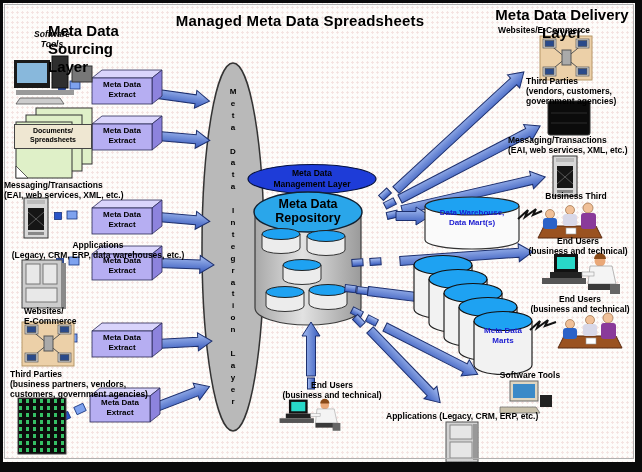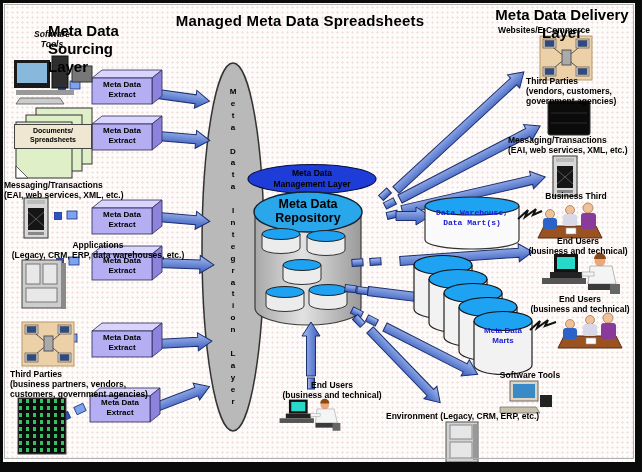--- a/index.html
+++ b/index.html
@@ -362,20 +362,22 @@
 <div class="lbl layer-title center" style="left:488px;top:6px;width:148px;">Meta Data Delivery Layer</div>
 
 <div class="lbl center" style="left:20px;top:29px;width:64px;font-style:italic;">Software
 Tools</div>
 <div class="lbl docbox" style="left:14px;top:124px;width:76px;height:22px;">Documents/
 Spreadsheets</div>
 <div class="lbl" style="left:4px;top:180px;width:140px;">Messaging/Transactions
 (EAI, web services, XML, etc.)</div>
 <div class="lbl" style="left:6px;top:240px;width:184px;text-align:center;">Applications
 (Legacy, CRM, ERP, data warehouses, etc.)</div>
+<div class="lbl" style="left:24px;top:306px;width:70px;">Websites/
+E-Commerce</div>
 <div class="lbl" style="left:10px;top:369px;width:170px;">Third Parties
 (business partners, vendors,
 customers, government agencies)</div>
 
 <div class="lbl xlabel" style="left:92px;top:80px;width:60px;">Meta Data
 Extract</div>
 <div class="lbl xlabel" style="left:92px;top:126px;width:60px;">Meta Data
 Extract</div>
 <div class="lbl xlabel" style="left:92px;top:210px;width:60px;">Meta Data
 Extract</div>
@@ -411,34 +413,34 @@
 L
 a
 y
 e
 r</div>
 <div class="lbl mgmt center" style="left:247px;top:168px;width:130px;">Meta Data
 Management Layer</div>
 <div class="lbl repo-big center" style="left:253px;top:197px;width:110px;">Meta Data
 Repository</div>
 
-<div class="lbl xlabel blue-text" style="left:425px;top:208px;width:94px;font-family:Liberation Mono, monospace;">Data Warehouse,
+<div class="lbl xlabel blue-text" style="left:425px;top:208px;width:94px;">Data Warehouse,
 Data Mart(s)</div>
 <div class="lbl xlabel blue-text" style="left:474px;top:326px;width:58px;">Meta Data
 Marts</div>
 <div class="lbl center" style="left:272px;top:380px;width:120px;">End Users
 (business and technical)</div>
 
 <div class="lbl center" style="left:484px;top:25px;width:120px;">Websites/E-Commerce</div>
 <div class="lbl" style="left:526px;top:76px;width:112px;">Third Parties
 (vendors, customers,
 government agencies)</div>
 <div class="lbl" style="left:508px;top:135px;width:134px;">Messaging/Transactions
 (EAI, web services, XML, etc.)</div>
 <div class="lbl center" style="left:535px;top:191px;width:82px;">Business Third</div>
 <div class="lbl center" style="left:518px;top:236px;width:120px;">End Users
 (business and technical)</div>
 <div class="lbl center" style="left:520px;top:294px;width:120px;">End Users
 (business and technical)</div>
 <div class="lbl center" style="left:492px;top:370px;width:76px;">Software Tools</div>
-<div class="lbl" style="left:386px;top:411px;width:170px;">Environment (Legacy, CRM, ERP, etc.)</div>
+<div class="lbl" style="left:386px;top:411px;width:170px;">Applications (Legacy, CRM, ERP, etc.)</div>
 
 </div>
 
 </body></html>

